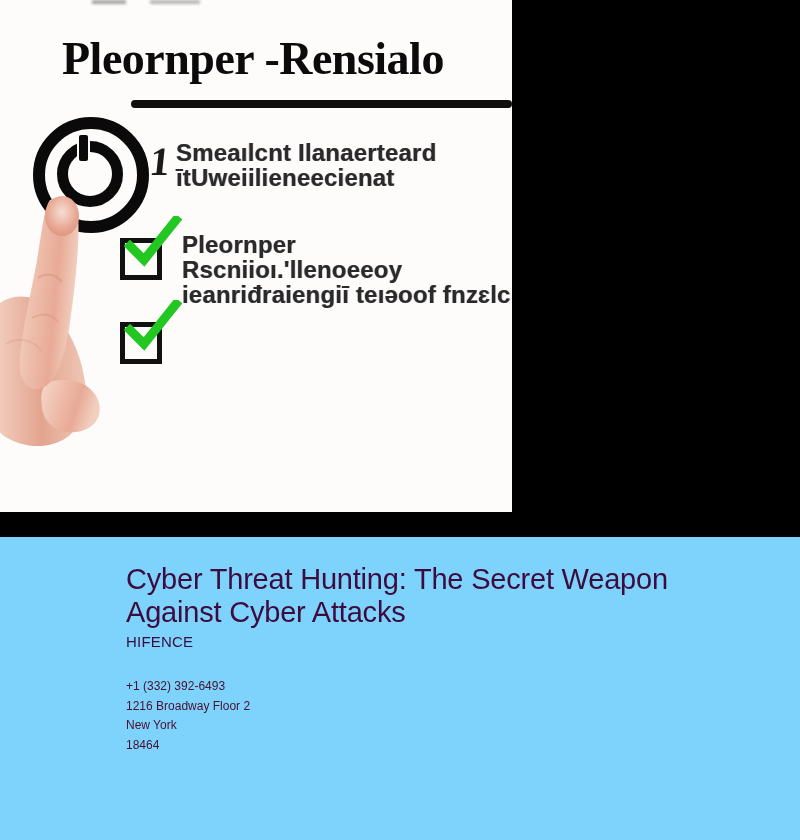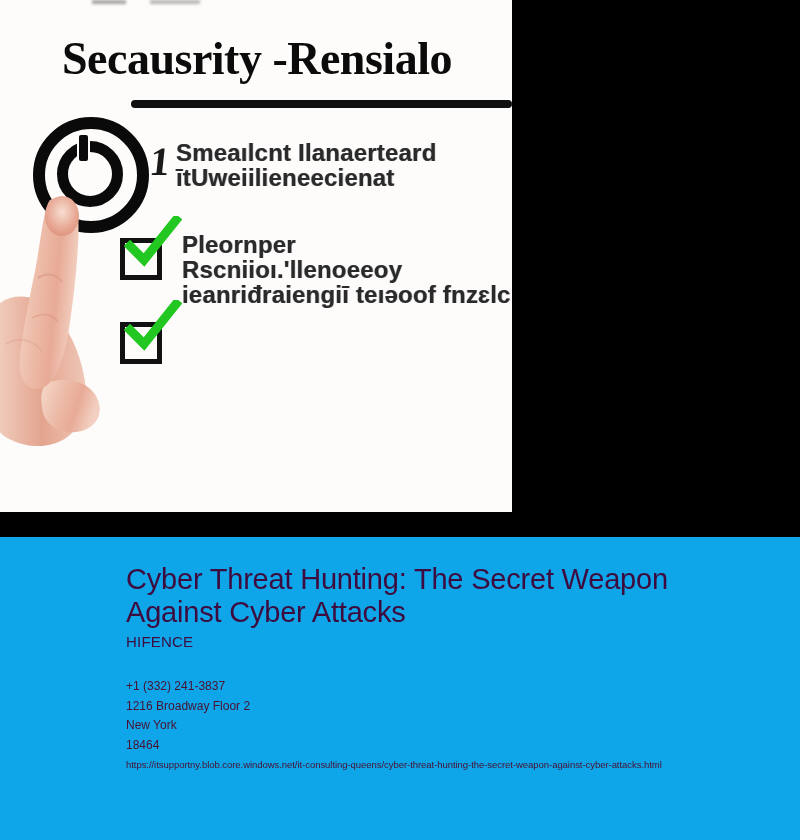--- a/index.html
+++ b/index.html
@@ -180,21 +180,21 @@
     height: 300px;
   }
 
   
   #info-band {
     position: absolute;
     left: 0;
     top: 537px;
     width: 800px;
     height: 303px;
-    background: #0ea5e9;
+    background: #7dd3fc;
   }
   #post-title {
     position: absolute;
     left: 126px;
     top: 26px;
     width: 640px;
     font-size: 29px;
     line-height: 33px;
     font-weight: 400;
     color: #3d0b3d;
@@ -234,21 +234,21 @@
 </head>
 <body>
 
 <div id="media-band">
 
   <div id="illustration">
 
     <div class="top-smudge a"></div>
     <div class="top-smudge b"></div>
 
-    <div id="illus-heading">Secausrity -Rensialo</div>
+    <div id="illus-heading">Pleornper -Rensialo</div>
 
     <div id="illus-rule"></div>
 
     <div id="ring-icon">
       <div class="ring-outer"></div>
       <div class="ring-inner"></div>
       <div class="ring-notch"></div>
       <div class="ring-stem"></div>
     </div>
 
@@ -317,21 +317,20 @@
   </div>
 </div>
 
 <div id="info-band">
 
   <div id="post-title">Cyber Threat Hunting: The Secret Weapon Against Cyber Attacks</div>
 
   <div id="brand">HIFENCE</div>
 
   <div id="contact">
-    <div class="line">+1 (332) 241-3837</div>
+    <div class="line">+1 (332) 392-6493</div>
     <div class="line">1216 Broadway Floor 2</div>
     <div class="line">New York</div>
     <div class="line">18464</div>
   </div>
 
-  <div id="source-url">https://itsupportny.blob.core.windows.net/it-consulting-queens/cyber-threat-hunting-the-secret-weapon-against-cyber-attacks.html</div>
 
 </div>
 
 </body></html>

